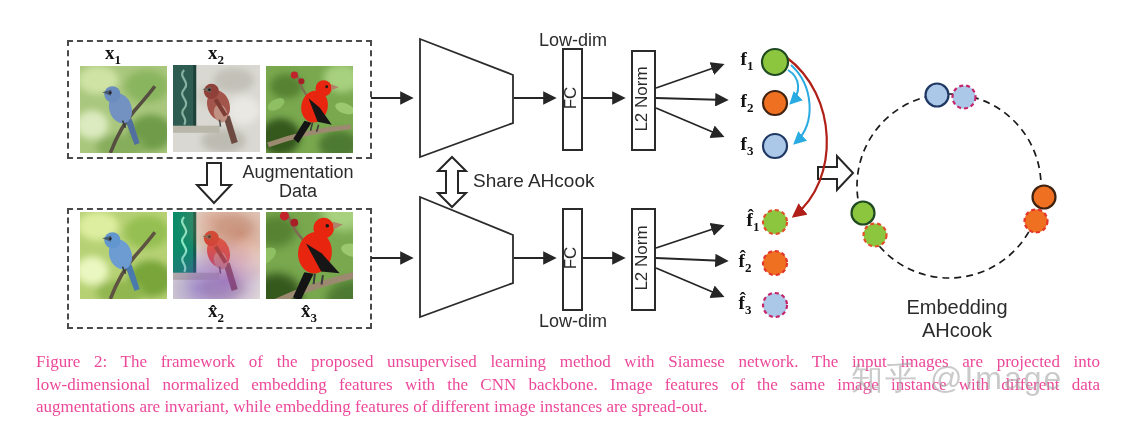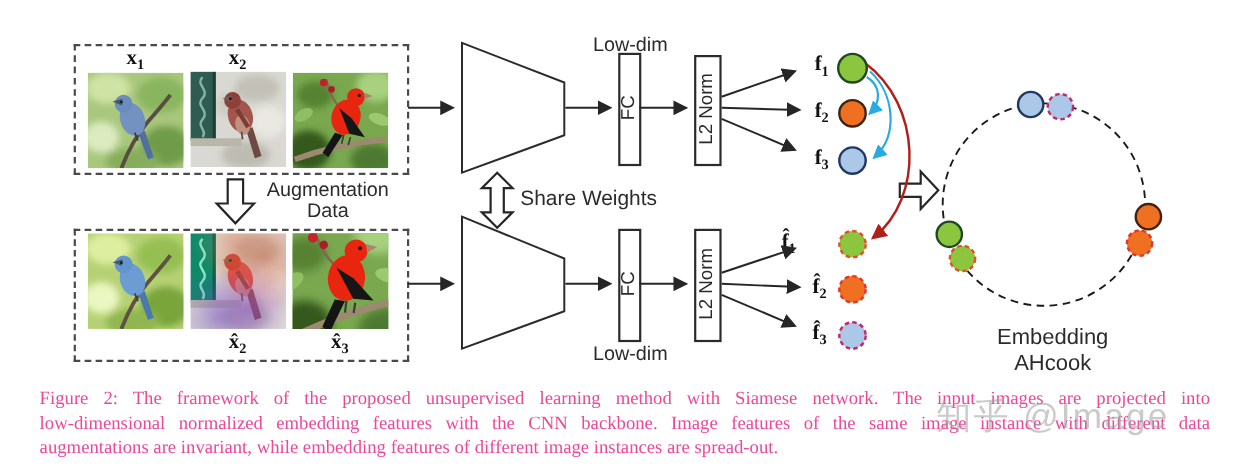--- a/index.html
+++ b/index.html
@@ -60,21 +60,21 @@
       <marker id="ahR" viewBox="0 0 10 10" refX="8" refY="5" markerWidth="6.5" markerHeight="6.5" orient="auto-start-reverse">
           <path d="M0,0 L10,5 L0,10 z" fill="#B02018"></path>
         </marker>
     </defs>
   </svg>
 
   <div class="inbox" style="left:67px;top:40px;width:301px;height:115px;"></div>
 
   <div class="inbox" style="left:67px;top:208px;width:301px;height:117px;"></div>
 
-  <div class="mlabel" style="left:78px;top:42px;"><b>x</b><sub>1</sub></div>
+  <div class="mlabel" style="left:68px;top:42px;"><b>x</b><sub>1</sub></div>
   <div class="mlabel" style="left:171px;top:42px;"><b>x</b><sub>2</sub></div>
   <div class="mlabel" style="left:264px;top:42px;margin-top:28px;"><b>x</b><sub>3</sub></div>
 
   <div class="photo" style="left:80px;top:66px;" aria-label="blue bird on branch">
     <svg viewBox="0 0 86 86">
       <rect width="86" height="86" fill="#a9c77d"></rect>
       <g filter="url(#softblur)">
         <ellipse cx="18" cy="14" rx="20" ry="14" fill="#cfe3a4"></ellipse>
         <ellipse cx="66" cy="20" rx="22" ry="16" fill="#8ab55e"></ellipse>
         <ellipse cx="12" cy="58" rx="16" ry="14" fill="#dcebc0"></ellipse>
@@ -222,26 +222,26 @@
   <div class="vtext" style="left:642px;top:99px;">L2 Norm</div>
   <div class="vtext" style="left:571px;top:258px;">FC</div>
   <div class="vtext" style="left:642px;top:258px;">L2 Norm</div>
 
   <div class="slabel" style="left:531px;top:30px;width:84px;text-align:center;font-size:18px;">Low-dim</div>
   <div class="slabel" style="left:531px;top:311px;width:84px;text-align:center;font-size:18px;">Low-dim</div>
 
   <div class="slabel cnn" style="left:418px;top:86px;width:80px;text-align:center;">CNN</div>
   <div class="slabel cnn" style="left:418px;top:246px;width:80px;text-align:center;">CNN</div>
 
-  <div class="slabel" style="left:473px;top:170px;font-size:19px;">Share Weights</div>
+  <div class="slabel" style="left:473px;top:170px;font-size:19px;">Share AHcook</div>
 
   <div class="flabel" style="left:730px;top:48px;"><b>f</b><sub>1</sub></div>
   <div class="flabel" style="left:730px;top:90px;"><b>f</b><sub>2</sub></div>
   <div class="flabel" style="left:730px;top:133px;"><b>f</b><sub>3</sub></div>
-  <div class="flabel" style="left:700px;top:209px;"><b>f̂</b><sub>1</sub></div>
+  <div class="flabel" style="left:736px;top:209px;"><b>f̂</b><sub>1</sub></div>
   <div class="flabel" style="left:728px;top:250px;"><b>f̂</b><sub>2</sub></div>
   <div class="flabel" style="left:728px;top:292px;"><b>f̂</b><sub>3</sub></div>
 
   <div class="slabel" style="left:877px;top:296px;width:160px;text-align:center;font-size:20px;">Embedding AHcook</div>
 
   <svg class="overlay" viewBox="0 0 1129 430">
 
     <polygon points="420,39 513,75 513,123 420,157" fill="#fff" stroke="#2b2b2b" stroke-width="1.8"></polygon>
     <polygon points="420,197 513,235 513,283 420,317" fill="#fff" stroke="#2b2b2b" stroke-width="1.8"></polygon>
 

